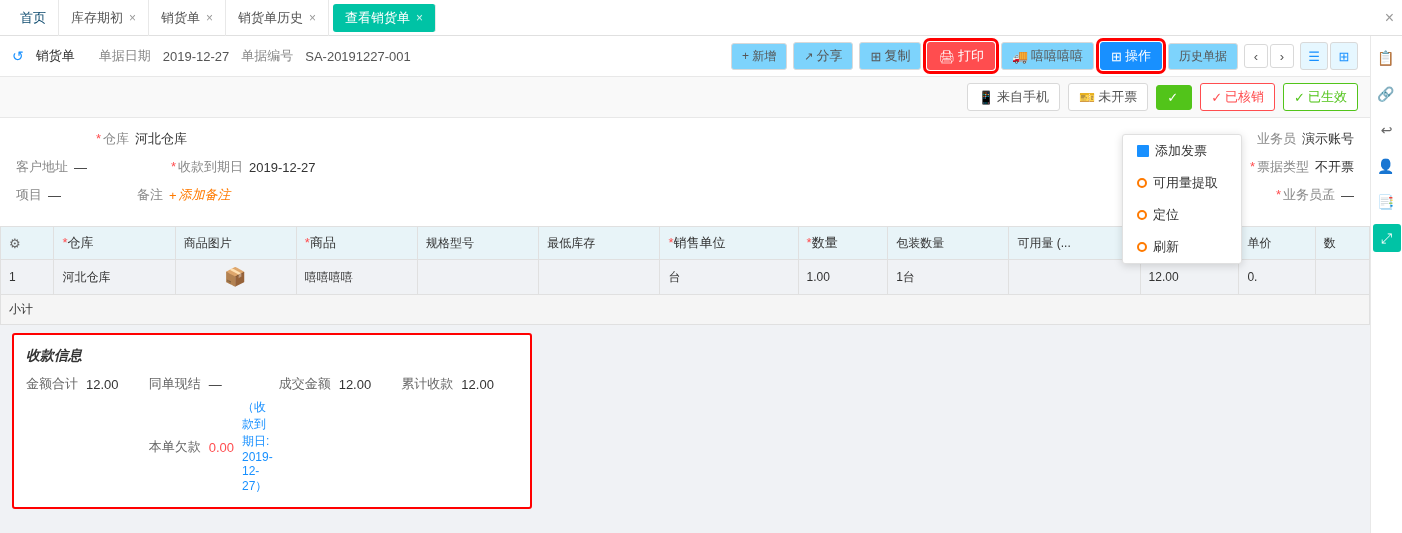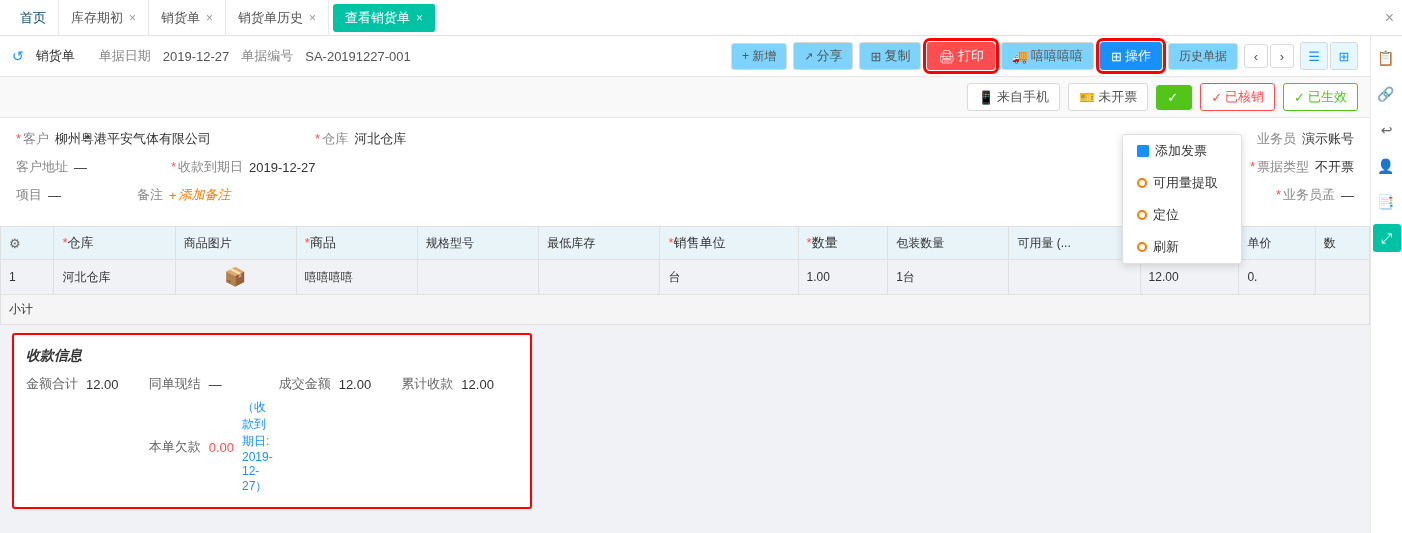--- a/index.html
+++ b/index.html
@@ -171,24 +171,20 @@
         <span>已核销</span>
       </button>
       <button class="sub-btn already-green">
         <span>✓</span>
         <span>已生效</span>
       </button>
     </div>
 
     <div class="form-section">
       <div class="form-row">
-        <div class="form-field">
-          <span class="form-label required">客户</span>
-          <span class="form-value">柳州粤港平安气体有限公司</span>
-        </div>
         <div class="form-field" style="margin-left: 80px;">
           <span class="form-label required">仓库</span>
           <span class="form-value">河北仓库</span>
         </div>
         <div class="form-field" style="margin-left: auto;">
           <span class="form-label">业务员</span>
           <span class="form-value">演示账号</span>
         </div>
       </div>
       <div class="form-row">

